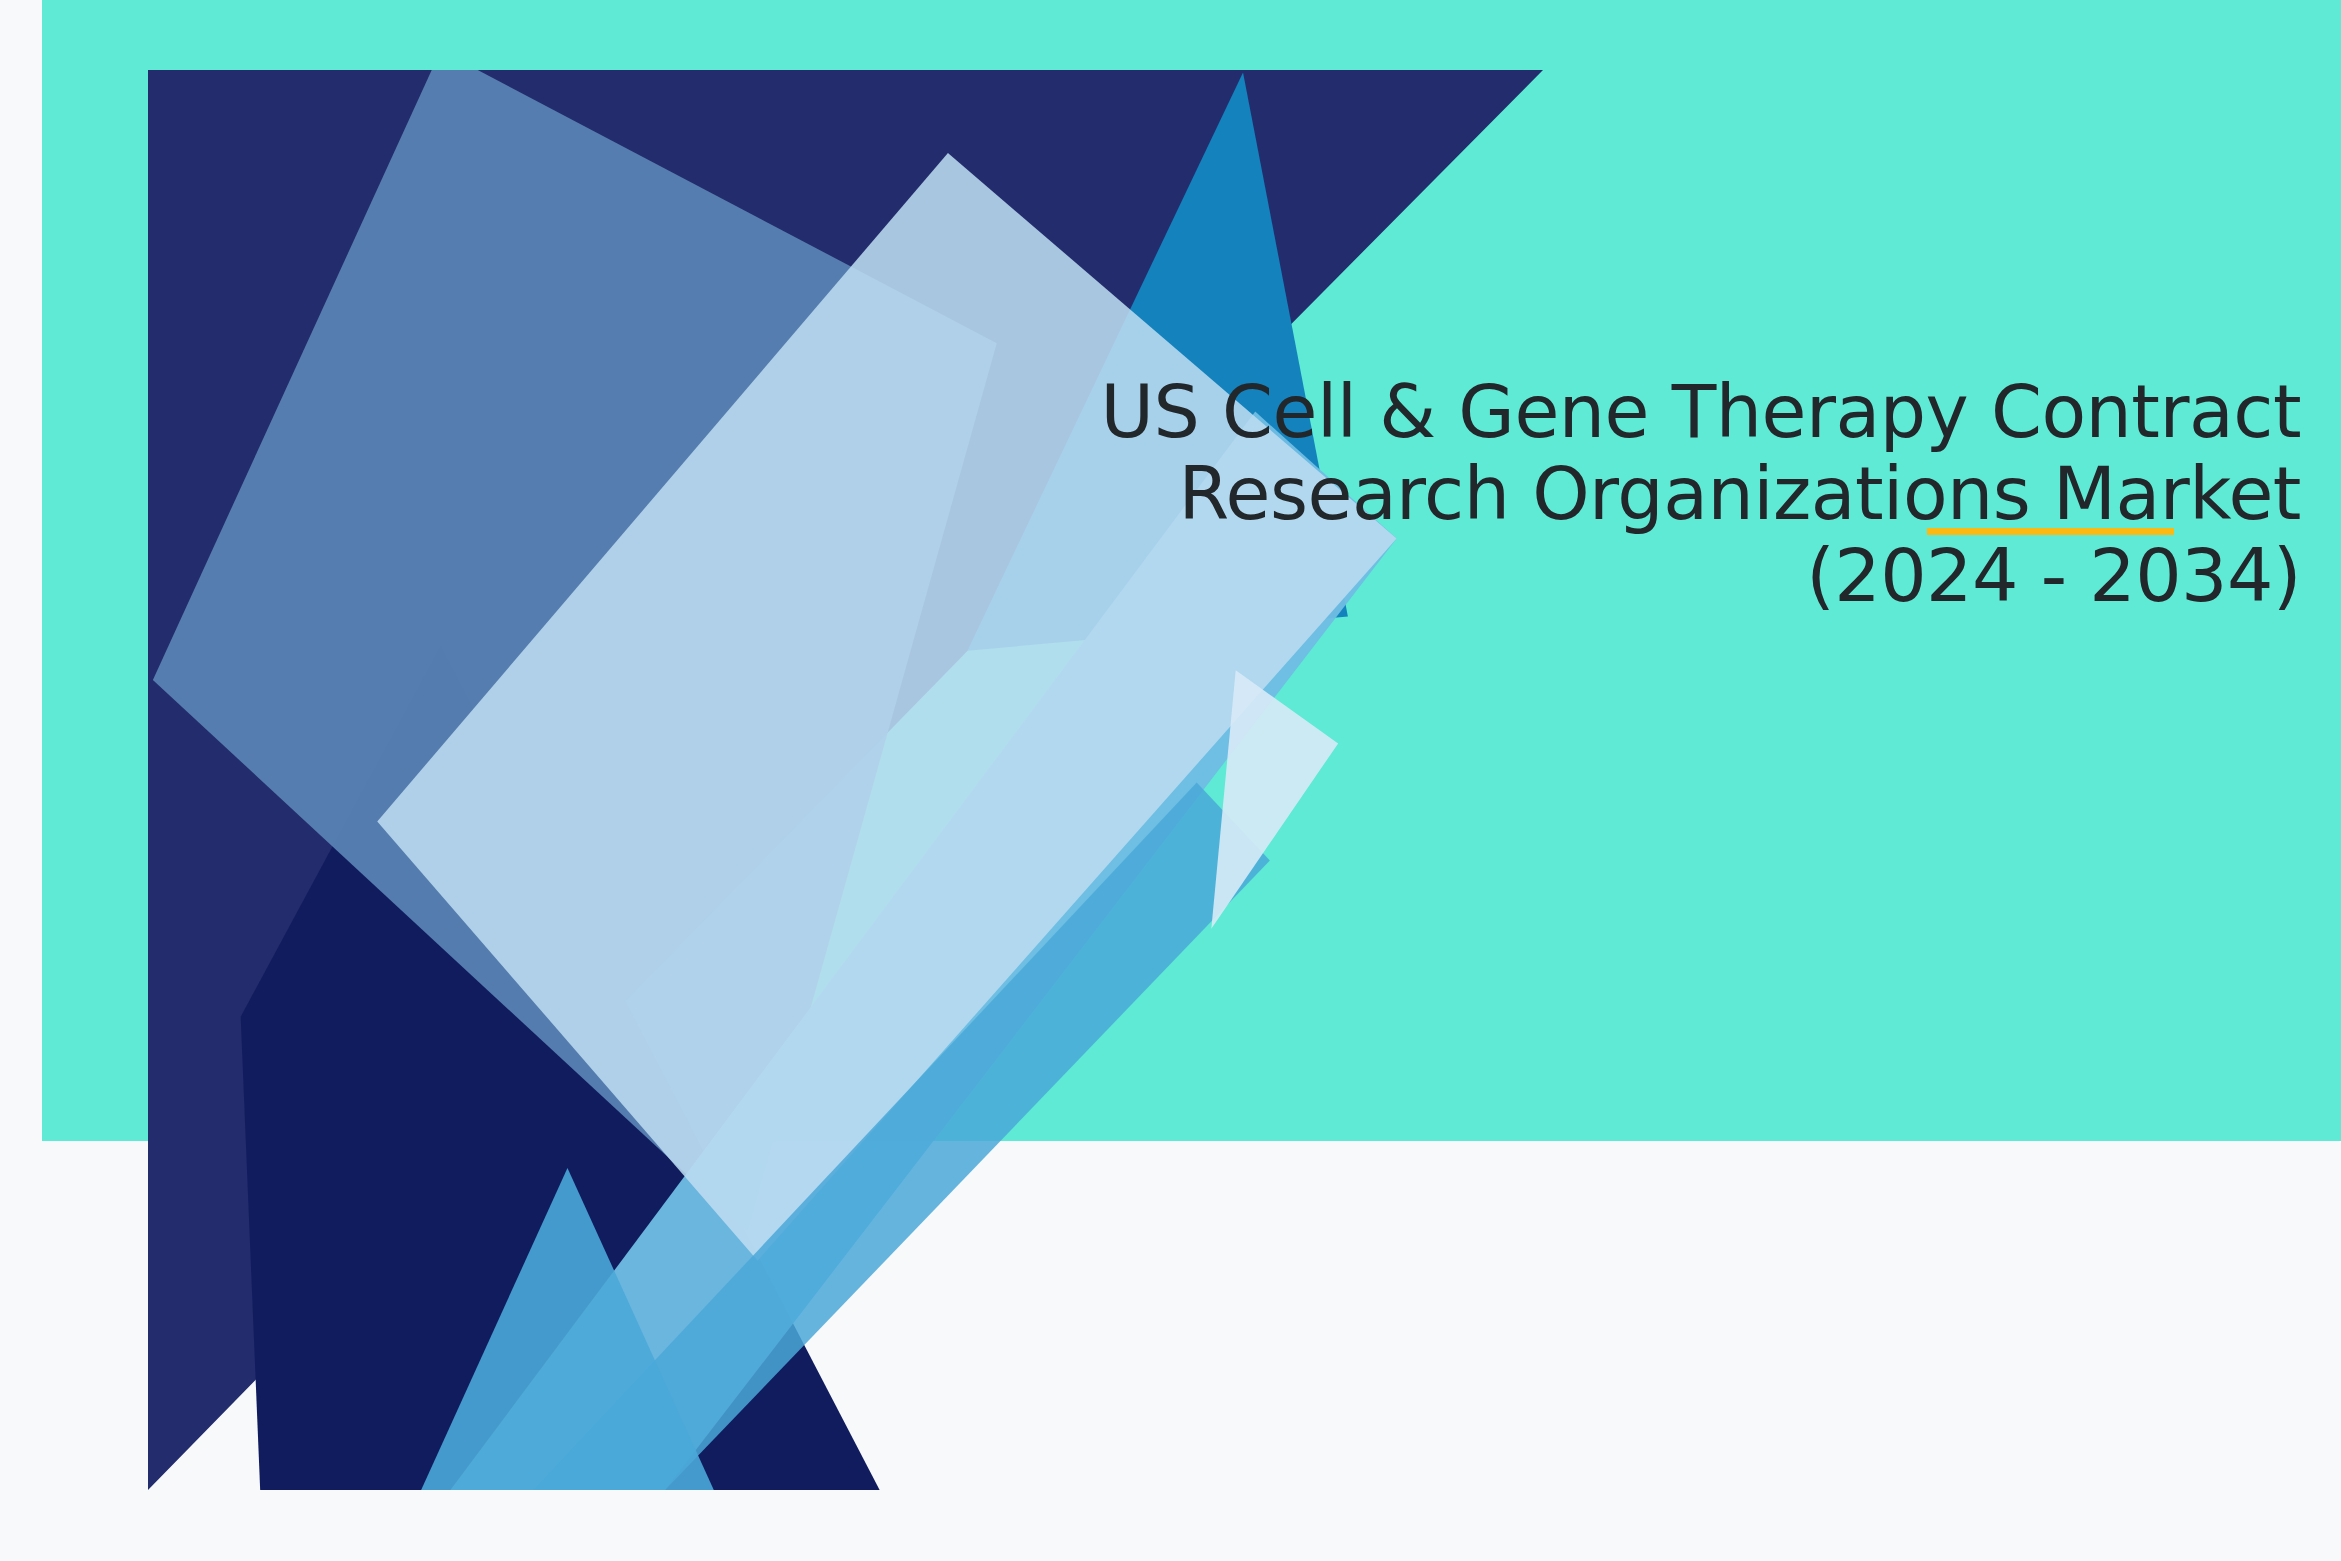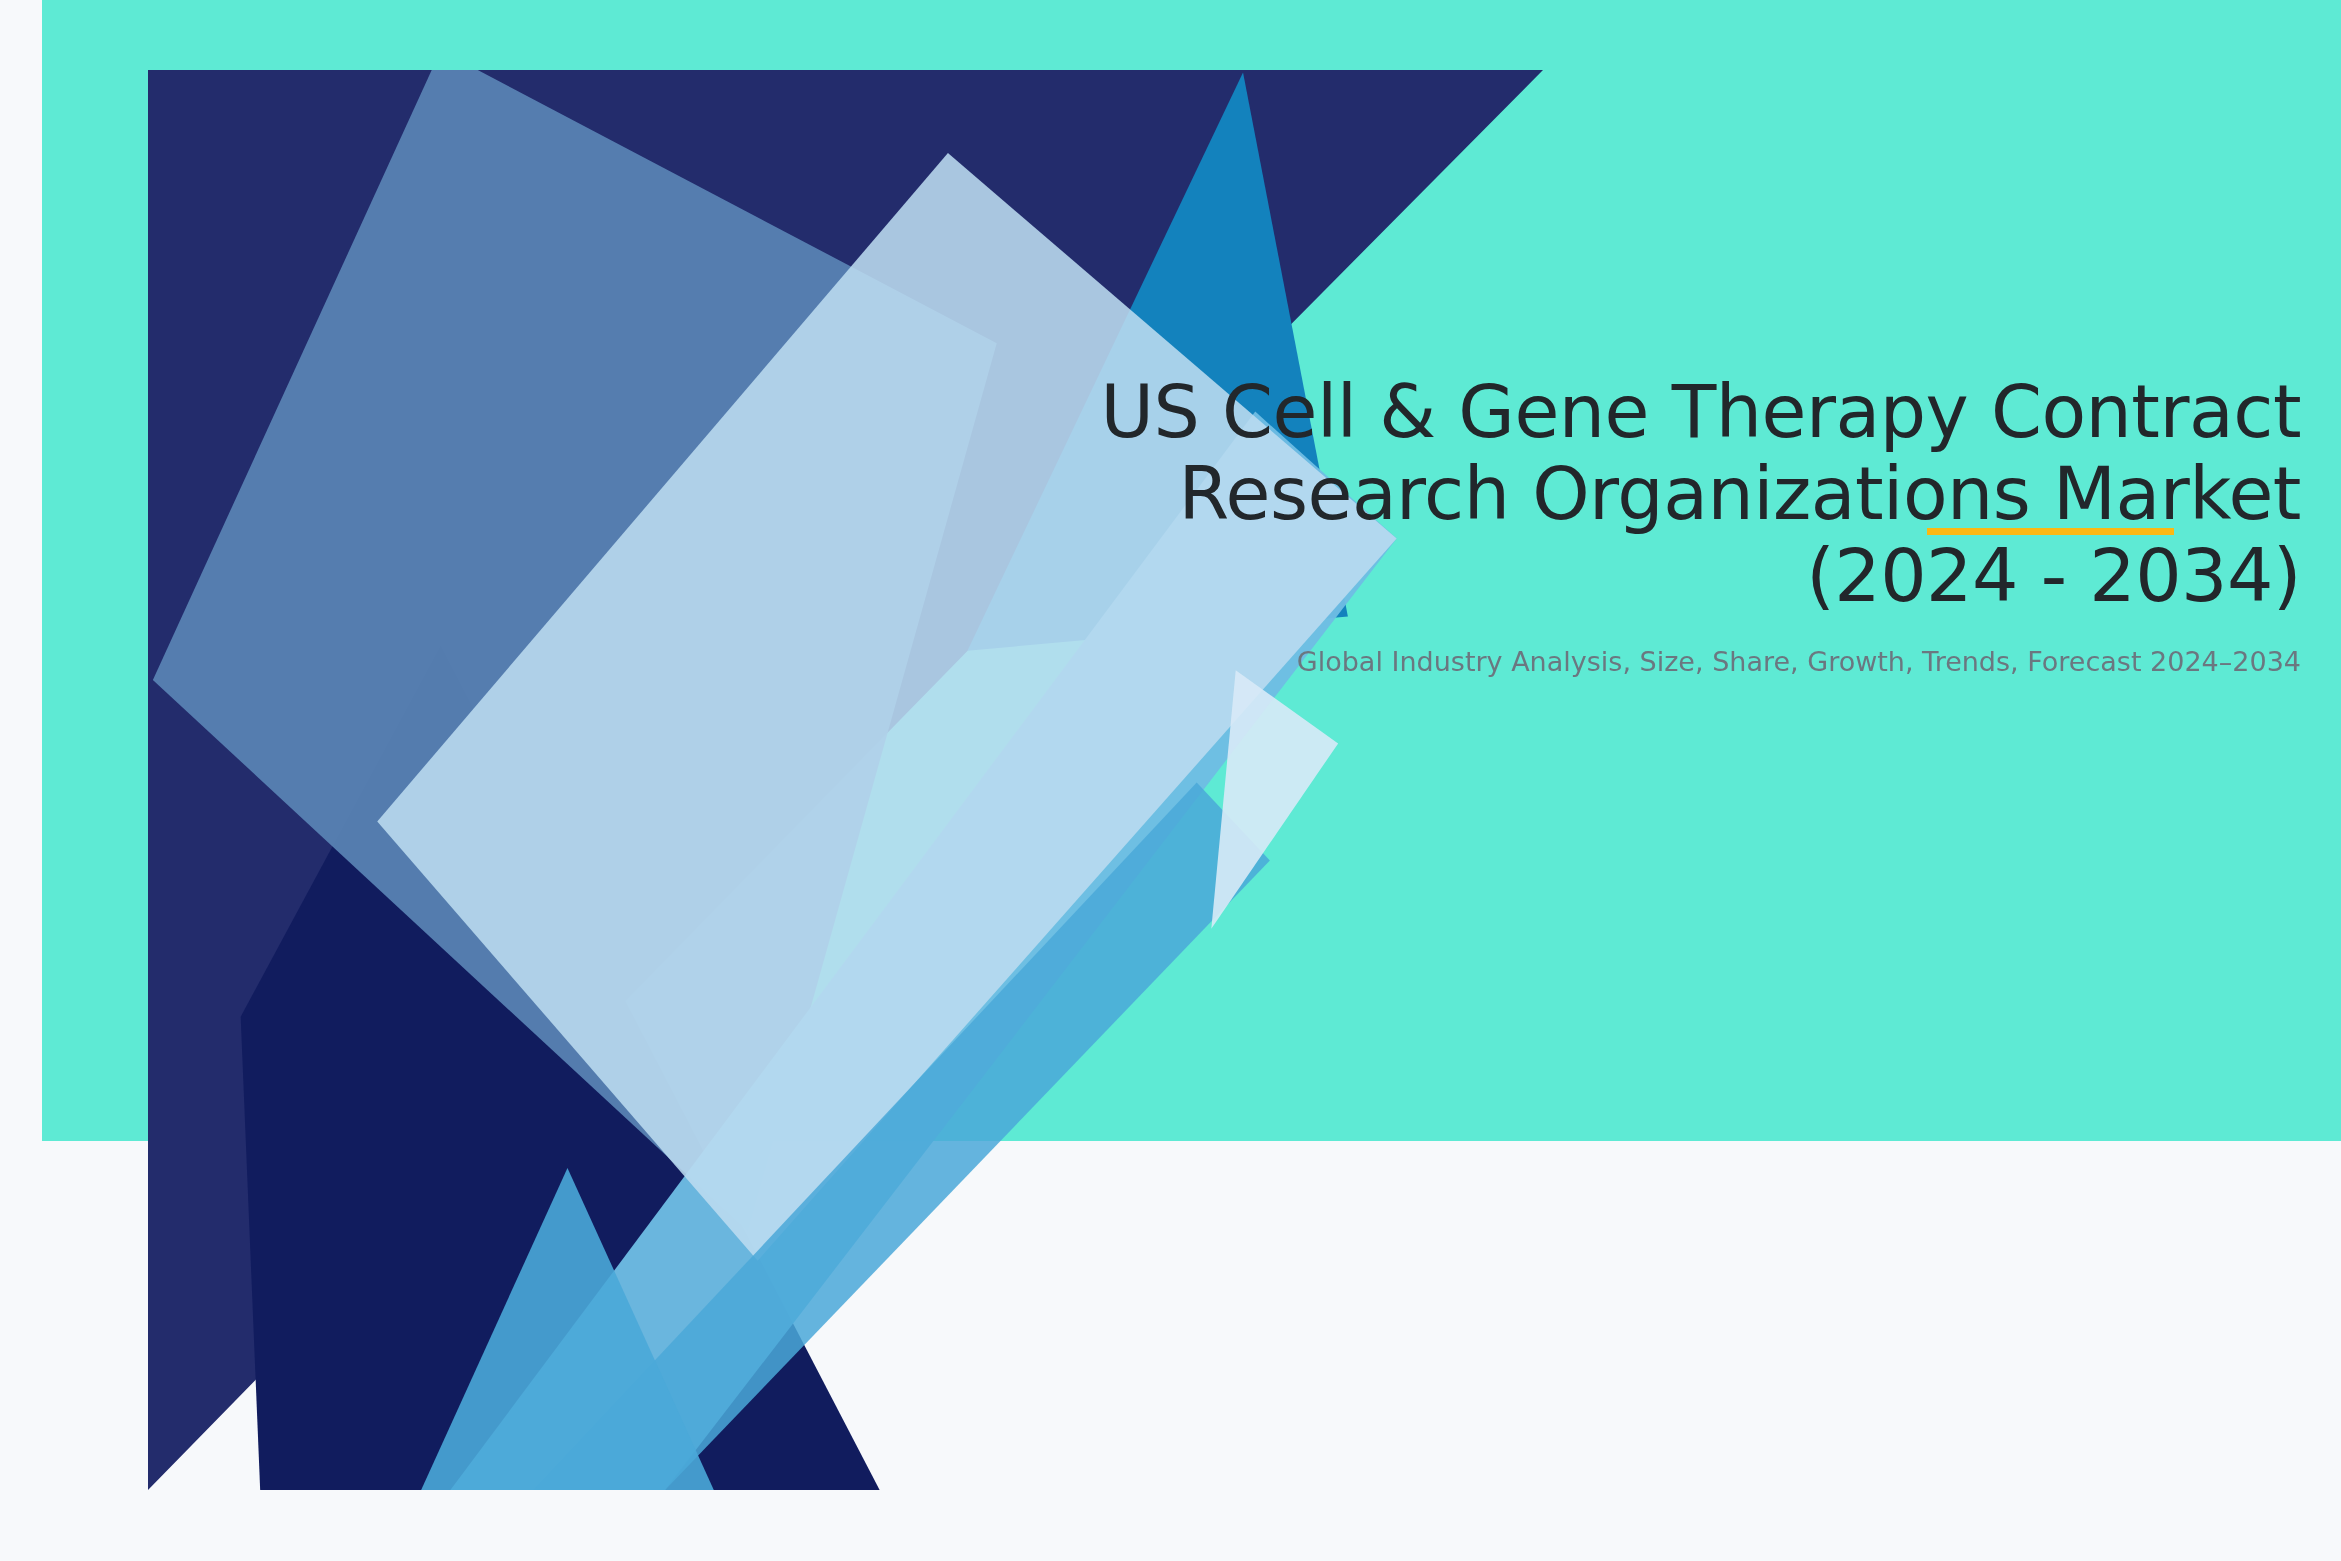--- a/index.html
+++ b/index.html
@@ -108,17 +108,16 @@
         <polygon points="2230,1230 2440,1380 2180,1760" fill="#d8eaf7" fill-opacity="0.9"></polygon>
 
       </g>
     </svg>
   </div>
 
   <div class="accent-bar"></div>
 
   <div class="text-block">
     <h1 class="title">US Cell &amp; Gene Therapy Contract Research Organizations Market (2024 - 2034)</h1>
-    <p class="subtitle">Global Industry Analysis, Size, Share, Growth, Trends, Forecast 2024–2034</p>
   </div>
 
 </div>
 
 
 </body></html>

